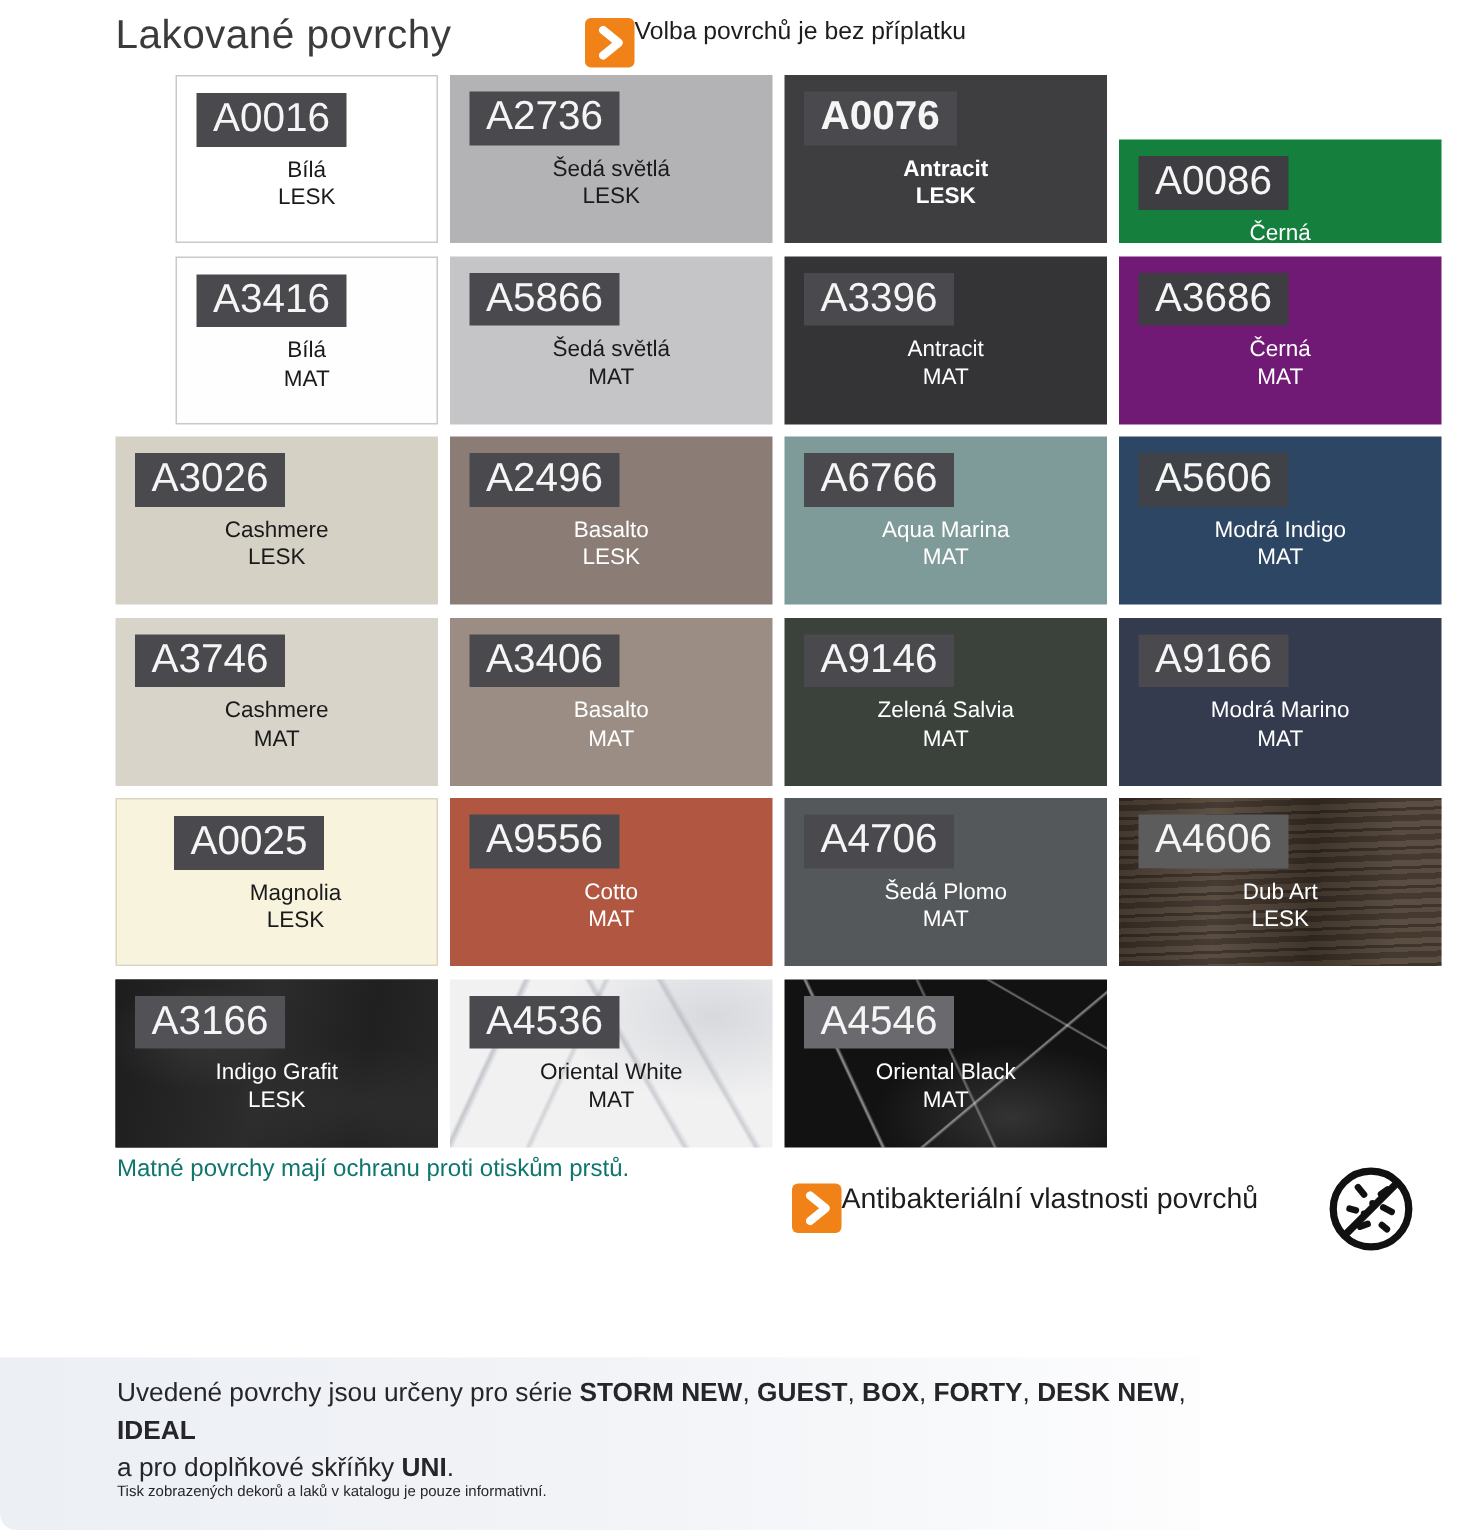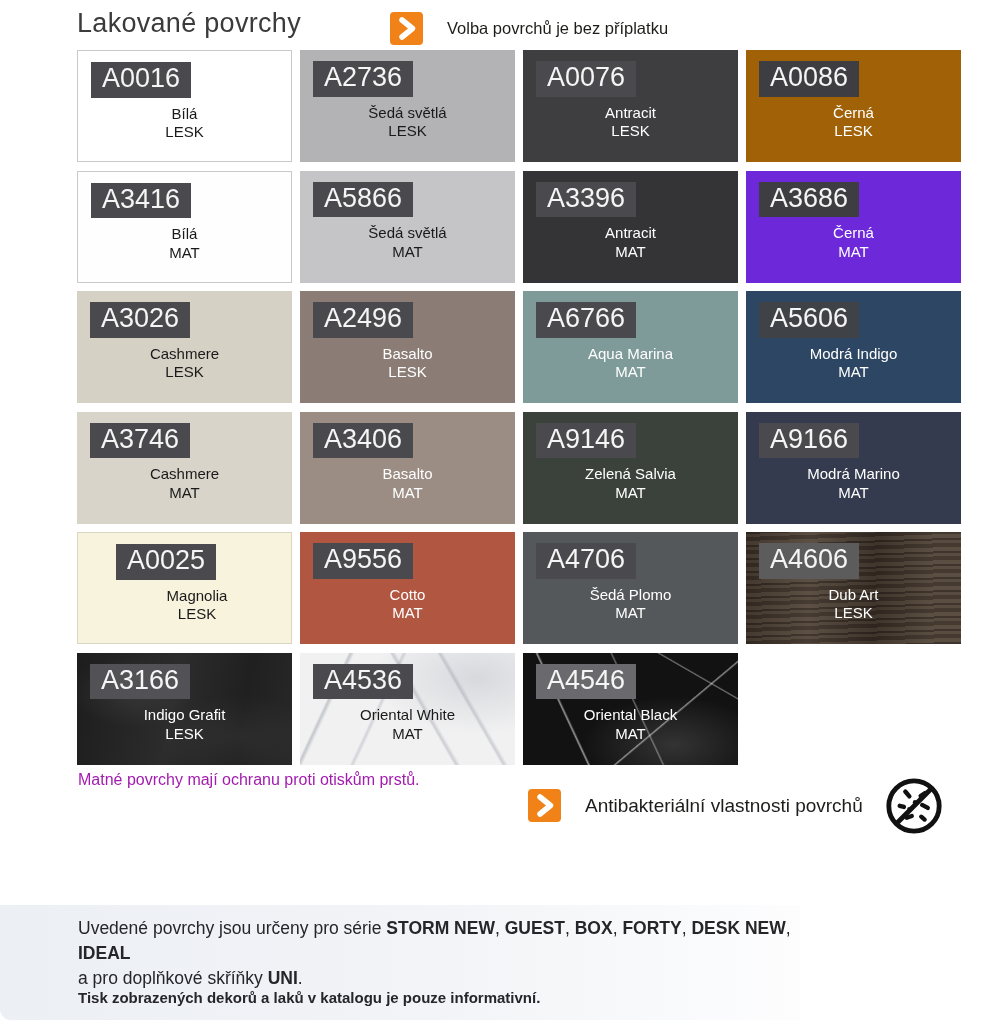--- a/index.html
+++ b/index.html
@@ -2,32 +2,32 @@
 <html><head>
 <meta charset="utf-8">
 <style>
   html,body{margin:0;padding:0;background:#fff;}
   .page{position:relative;width:988px;height:1020px;background:#ffffff;overflow:hidden;
         font-family:"Liberation Sans",sans-serif;color:#1d1d1b;border-radius:11px;}
 
   .title{position:absolute;left:77px;top:8px;font-size:27px;font-weight:300;
          color:#3b3b3b;letter-spacing:.3px;}
 
-  .badge{position:absolute;display:flex;align-items:center;gap:24px;}
+  .badge{position:absolute;display:flex;align-items:flex-start;gap:0;}
   .badge-top{left:390px;top:12px;}
   .badge-anti{left:528px;top:789px;}
   .orange-box{width:33px;height:33px;border-radius:4px;background:#f08218;
               display:flex;align-items:center;justify-content:center;flex:0 0 auto;}
   .badge-top .badge-text{font-size:16.5px;color:#1d1d1b;}
   .badge-anti .badge-text{font-size:19px;color:#1d1d1b;}
 
   .grid{position:absolute;left:77px;top:50px;display:grid;
         grid-template-columns:repeat(4,215px);grid-auto-rows:112px;gap:8.5px 8px;}
   .swatch{box-sizing:border-box;position:relative;overflow:hidden;}
-  .swatch.bordered{border:1px solid #c9c9c9;}
+  .swatch.bordered{border:1px solid #c9c9c9;margin-left:40px;}
   .swatch.border-cream{border:1px solid #dbd6c2;padding-left:25px;}
   .t-dark{color:#1a1a1a;}
   .t-light{color:#ffffff;}
   .chip{display:inline-block;margin:11px 0 0 13px;padding:2px 11px 4px 11px;
         background:#4a4a4e;color:#f5f5f5;font-size:27px;line-height:1.1;}
   .sname{text-align:center;font-size:15px;margin-top:7px;line-height:1.25;}
   .sfinish{text-align:center;font-size:15px;line-height:1.25;}
 
   .tex-wood{background-color:#4c4036;background-image:
     linear-gradient(92deg, rgba(0,0,0,.20), rgba(255,255,255,.05) 30%, rgba(0,0,0,.24) 60%, rgba(255,255,255,.04) 85%),
@@ -43,58 +43,58 @@
     linear-gradient(60deg, transparent 55%, rgba(118,124,138,.30) 56%, transparent 57.5%,
       transparent 72%, rgba(138,144,156,.36) 73%, transparent 74.5%),
     radial-gradient(150px 80px at 82% 22%, rgba(148,154,166,.28), transparent 70%);}
   .tex-marble-black{background-color:#121212;background-image:
     linear-gradient(65deg, transparent 24%, rgba(255,255,255,.55) 24.6%, transparent 25.4%,
       transparent 52%, rgba(255,255,255,.35) 52.5%, transparent 53.2%),
     linear-gradient(140deg, transparent 64%, rgba(255,255,255,.5) 64.5%, transparent 65.3%),
     linear-gradient(30deg, transparent 80%, rgba(255,255,255,.4) 80.5%, transparent 81.2%),
     radial-gradient(130px 70px at 70% 82%, rgba(255,255,255,.14), transparent 70%);}
 
-  .note{position:absolute;left:78px;top:771px;font-size:16px;color:#a21caf;}
+  .note{position:absolute;left:78px;top:771px;font-size:16px;color:#0f766e;}
 
   .anti-body{position:absolute;left:528px;top:838px;width:450px;font-size:14.5px;
              line-height:19.5px;color:#3d3d3d;white-space:pre-line;}
   .bacteria{position:absolute;left:883px;top:775px;}
 
   .band{position:absolute;left:0;top:905px;width:800px;height:115px;
         background:linear-gradient(90deg,#eceff4 0%,#f2f4f7 55%,#fdfdfe 100%);}
   .series{position:absolute;left:78px;top:11px;font-size:17.5px;line-height:25px;
           color:#26262a;white-space:pre-line;}
   .series .b{font-weight:bold;}
-  .band-info{position:absolute;left:78px;top:84px;font-size:15px;color:#26262a;font-weight:bold;}
+  .band-info{position:absolute;left:78px;top:84px;font-size:10px;color:#26262a;}
 </style>
 </head>
 <body>
 
 <div class="page">
 
   <div class="title">Lakované povrchy</div>
 
   <div class="badge badge-top">
     <div class="orange-box">
       <svg width="33" height="33" viewBox="0 0 33 33">
         <polyline points="12,8 22.5,16.5 12,25" fill="none" stroke="#ffffff" stroke-width="5.5" stroke-linecap="round" stroke-linejoin="round"></polyline>
       </svg>
     </div>
     <div class="badge-text">Volba povrchů je bez příplatku</div>
   </div>
 
   <div class="grid">
       <div class="swatch t-dark bordered" style="background-color: rgb(255, 255, 255);"><div class="chip">A0016</div><div class="sname">Bílá</div><div class="sfinish">LESK</div></div>
       <div class="swatch t-dark" style="background-color: rgb(179, 179, 181);"><div class="chip">A2736</div><div class="sname">Šedá světlá</div><div class="sfinish">LESK</div></div>
-      <div class="swatch t-light" style="background-color: rgb(62, 62, 64);"><div class="chip">A0076</div><div class="sname">Antracit</div><div class="sfinish">LESK</div></div>
-      <div class="swatch t-light" style="background-color: #a16207;"><div class="chip" style="background-color: rgb(62, 62, 66);">A0086</div><div class="sname">Černá</div><div class="sfinish">LESK</div></div>
+      <div class="swatch t-light" style="background-color: rgb(62, 62, 64); font-weight: bold;"><div class="chip">A0076</div><div class="sname">Antracit</div><div class="sfinish">LESK</div></div>
+      <div class="swatch t-light" style="background-color: #15803d; margin-top: 43px;"><div class="chip" style="background-color: rgb(62, 62, 66);">A0086</div><div class="sname">Černá</div><div class="sfinish">LESK</div></div>
       <div class="swatch t-dark bordered" style="background-color: rgb(254, 254, 254);"><div class="chip">A3416</div><div class="sname">Bílá</div><div class="sfinish">MAT</div></div>
       <div class="swatch t-dark" style="background-color: rgb(197, 197, 199);"><div class="chip">A5866</div><div class="sname">Šedá světlá</div><div class="sfinish">MAT</div></div>
       <div class="swatch t-light" style="background-color: rgb(52, 52, 54);"><div class="chip">A3396</div><div class="sname">Antracit</div><div class="sfinish">MAT</div></div>
-      <div class="swatch t-light" style="background-color: #6d28d9;"><div class="chip" style="background-color: rgb(62, 62, 66);">A3686</div><div class="sname">Černá</div><div class="sfinish">MAT</div></div>
+      <div class="swatch t-light" style="background-color: #701a75;"><div class="chip" style="background-color: rgb(62, 62, 66);">A3686</div><div class="sname">Černá</div><div class="sfinish">MAT</div></div>
       <div class="swatch t-dark" style="background-color: rgb(213, 209, 197);"><div class="chip">A3026</div><div class="sname">Cashmere</div><div class="sfinish">LESK</div></div>
       <div class="swatch t-light" style="background-color: rgb(139, 125, 117);"><div class="chip">A2496</div><div class="sname">Basalto</div><div class="sfinish">LESK</div></div>
       <div class="swatch t-light" style="background-color: rgb(126, 154, 153);"><div class="chip">A6766</div><div class="sname">Aqua Marina</div><div class="sfinish">MAT</div></div>
       <div class="swatch t-light" style="background-color: rgb(44, 70, 99);"><div class="chip" style="background-color: rgb(63, 67, 71);">A5606</div><div class="sname">Modrá Indigo</div><div class="sfinish">MAT</div></div>
       <div class="swatch t-dark" style="background-color: rgb(216, 212, 202);"><div class="chip">A3746</div><div class="sname">Cashmere</div><div class="sfinish">MAT</div></div>
       <div class="swatch t-light" style="background-color: rgb(155, 141, 132);"><div class="chip">A3406</div><div class="sname">Basalto</div><div class="sfinish">MAT</div></div>
       <div class="swatch t-light" style="background-color: rgb(58, 66, 59);"><div class="chip">A9146</div><div class="sname">Zelená Salvia</div><div class="sfinish">MAT</div></div>
       <div class="swatch t-light" style="background-color: rgb(53, 59, 78);"><div class="chip">A9166</div><div class="sname">Modrá Marino</div><div class="sfinish">MAT</div></div>
       <div class="swatch t-dark border-cream" style="background-color: rgb(248, 243, 221);"><div class="chip">A0025</div><div class="sname">Magnolia</div><div class="sfinish">LESK</div></div>
       <div class="swatch t-light" style="background-color: rgb(177, 86, 64);"><div class="chip">A9556</div><div class="sname">Cotto</div><div class="sfinish">MAT</div></div>

